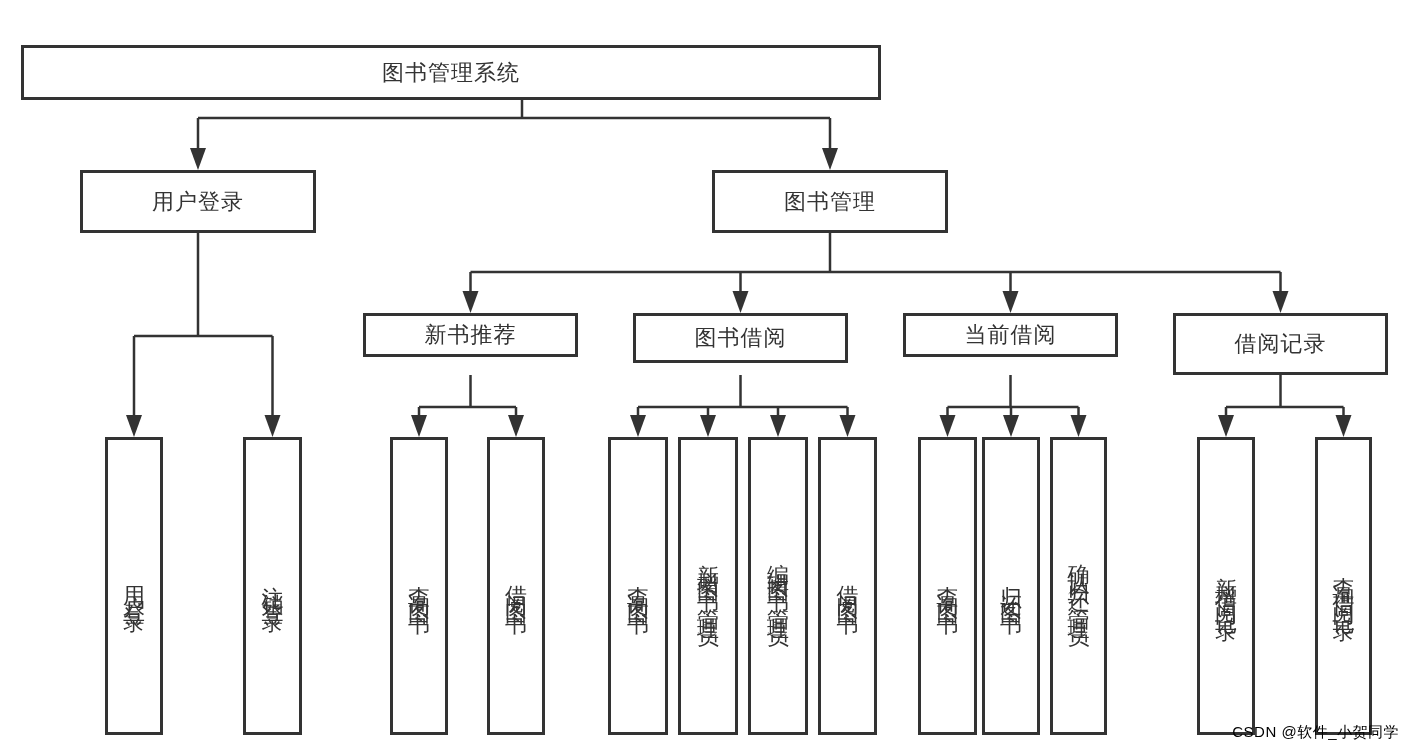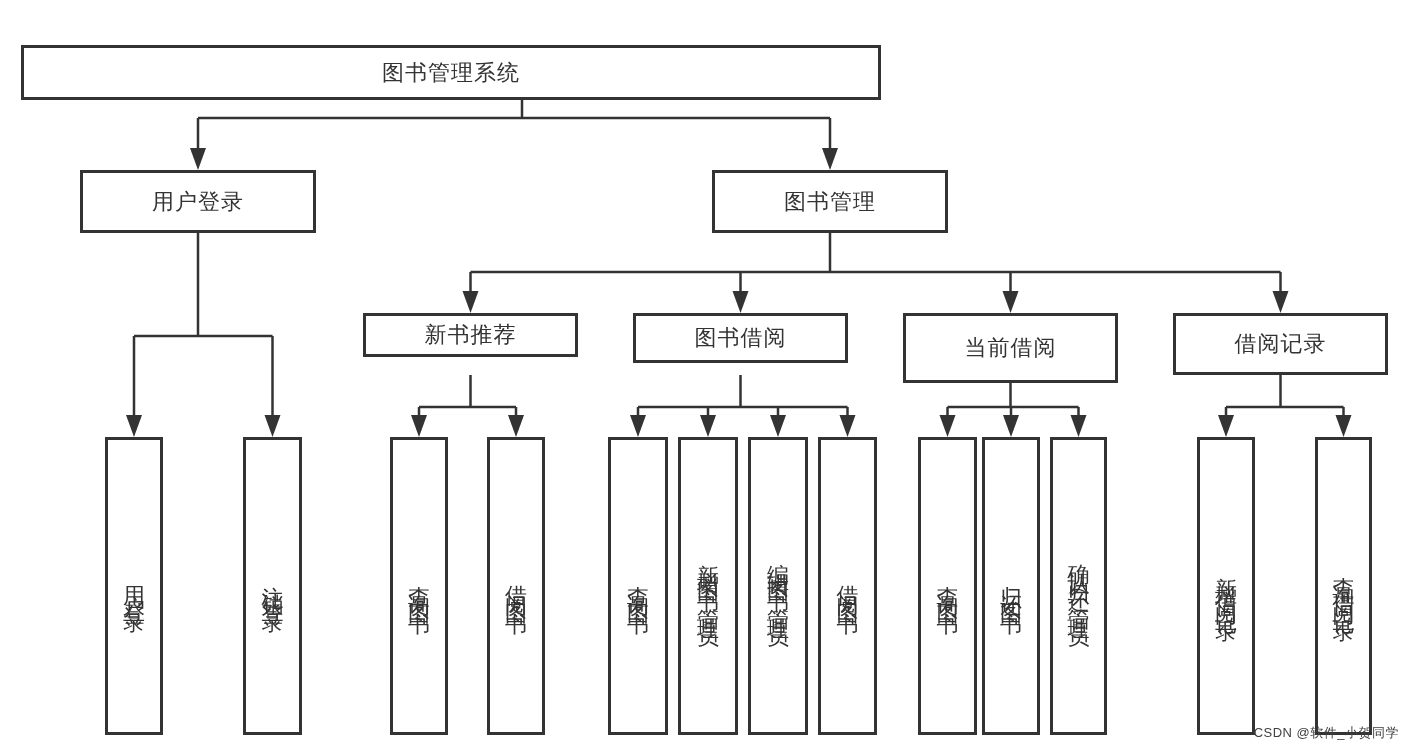--- a/index.html
+++ b/index.html
@@ -28,22 +28,22 @@
   .box.v span{
     writing-mode:vertical-rl;
     text-orientation:mixed;
     font-size:22px;
     letter-spacing:9px;
     line-height:1;
   }
   .watermark{
     position:absolute;
     right:6px;bottom:5px;
-    font-size:13px;
-    color:#404040;
+    font-size:15px;
+    color:#000000;
     letter-spacing:0.5px;
     z-index:3;
     white-space:nowrap;
     margin-top:43px;
   }
 </style>
 </head>
 <body>
 
 <div class="canvas">
@@ -123,21 +123,21 @@
   <div class="box h" style="left:712px;top:170px;width:236px;height:63px;">
     <span>图书管理</span>
   </div>
 
   <div class="box h" style="left:363px;top:313px;width:215px;height:44px;">
     <span>新书推荐</span>
   </div>
   <div class="box h" style="left:633px;top:313px;width:215px;height:50px;">
     <span>图书借阅</span>
   </div>
-  <div class="box h" style="left:903px;top:313px;width:215px;height:70px;font-family:Liberation Serif, serif;">
+  <div class="box h" style="left:903px;top:313px;width:215px;height:44px;font-family:Liberation Serif, serif;">
     <span>当前借阅</span>
   </div>
   <div class="box h" style="left:1173px;top:313px;width:215px;height:62px;">
     <span>借阅记录</span>
   </div>
 
   <div class="box v" style="left:105px;top:437px;width:58px;height:298px;">
     <span>用户登录</span>
   </div>
   <div class="box v" style="left:243px;top:437px;width:59px;height:298px;">

